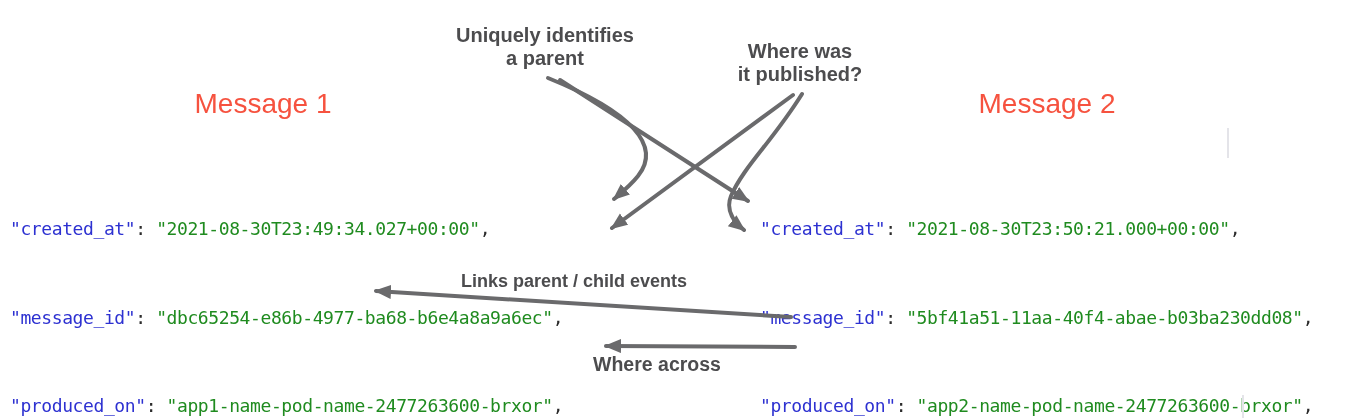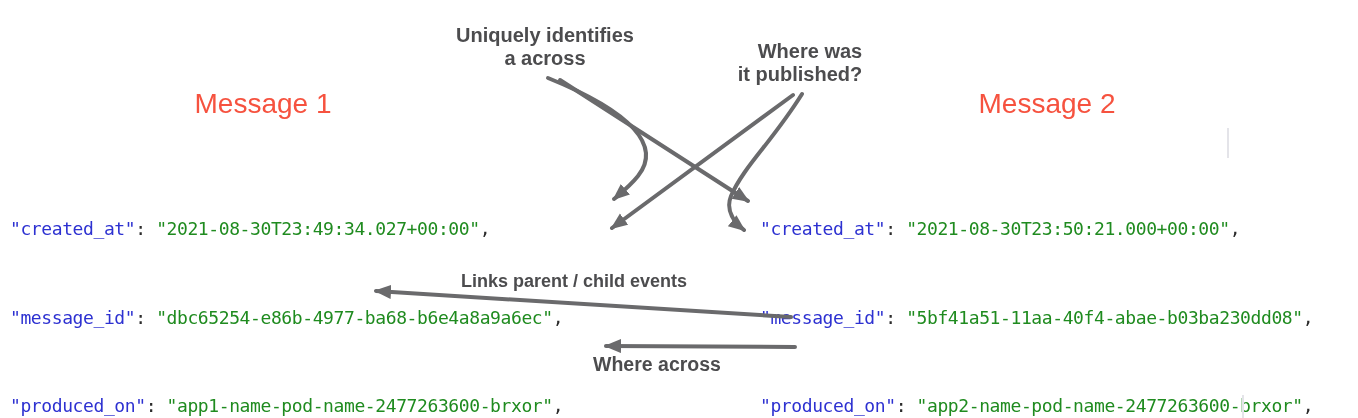--- a/index.html
+++ b/index.html
@@ -23,40 +23,40 @@
     position:absolute;top:88px;transform:translateX(-50%);
     font-size:28px;color:#f6523f;white-space:nowrap;
   }
   
   .note{
     position:absolute;transform:translateX(-50%);
     font-weight:bold;color:#4c4c4e;text-align:center;
     font-size:20px;line-height:23px;white-space:nowrap;
   }
   #note-uniquely{left:545px;top:24px;}
-  #note-where{left:800px;top:40px;text-align:right;}
+  #note-where{left:800px;top:40px;}
   #note-links{left:574px;top:270px;font-size:18px;}
   #note-same{left:657px;top:350px;font-size:19.5px;line-height:28px;}
   
   #arrows{position:absolute;left:0;top:0;pointer-events:none;}
   .arrow{stroke:#6a6a6c;stroke-width:4;fill:none;stroke-linecap:round;}
   
   .artifact{position:absolute;width:2px;background:#e4e4e9;}
   #artifact-top{left:1227px;top:128px;height:30px;}
   #artifact-bottom{left:1242px;top:395px;height:23px;}
 </style>
 </head>
 <body>
 
 <div class="msg-title" id="title-message1" style="left:263px;">Message 1</div>
 <div class="msg-title" id="title-message2" style="left:1047px;">Message 2</div>
 
 <div class="note" id="note-uniquely">
   <div>Uniquely identifies</div>
-  <div>a across</div>
+  <div>a parent</div>
 </div>
 <div class="note" id="note-where">
   <div>Where was</div>
   <div>it published?</div>
 </div>
 <div class="note" id="note-links">Links parent / child events</div>
 <div class="note" id="note-same">
   <div>Where across</div>
 </div>
 

